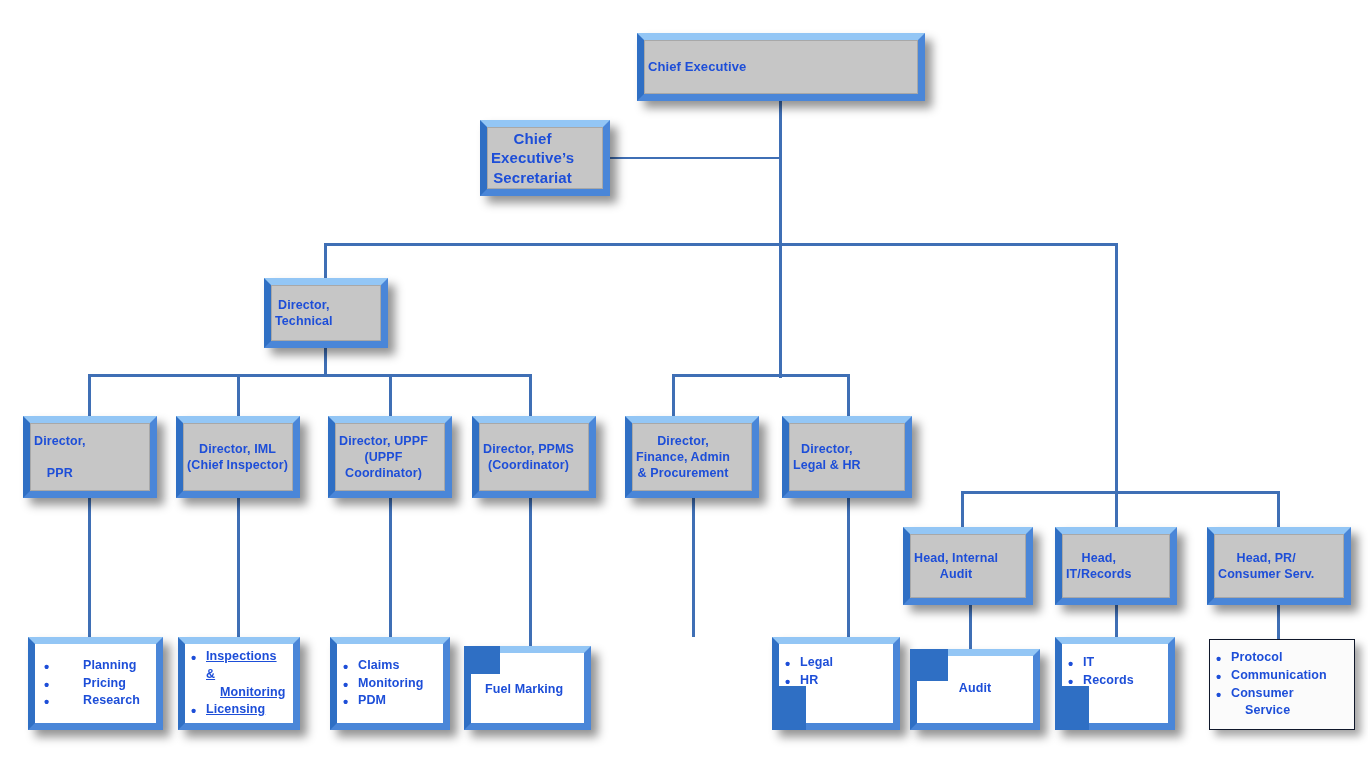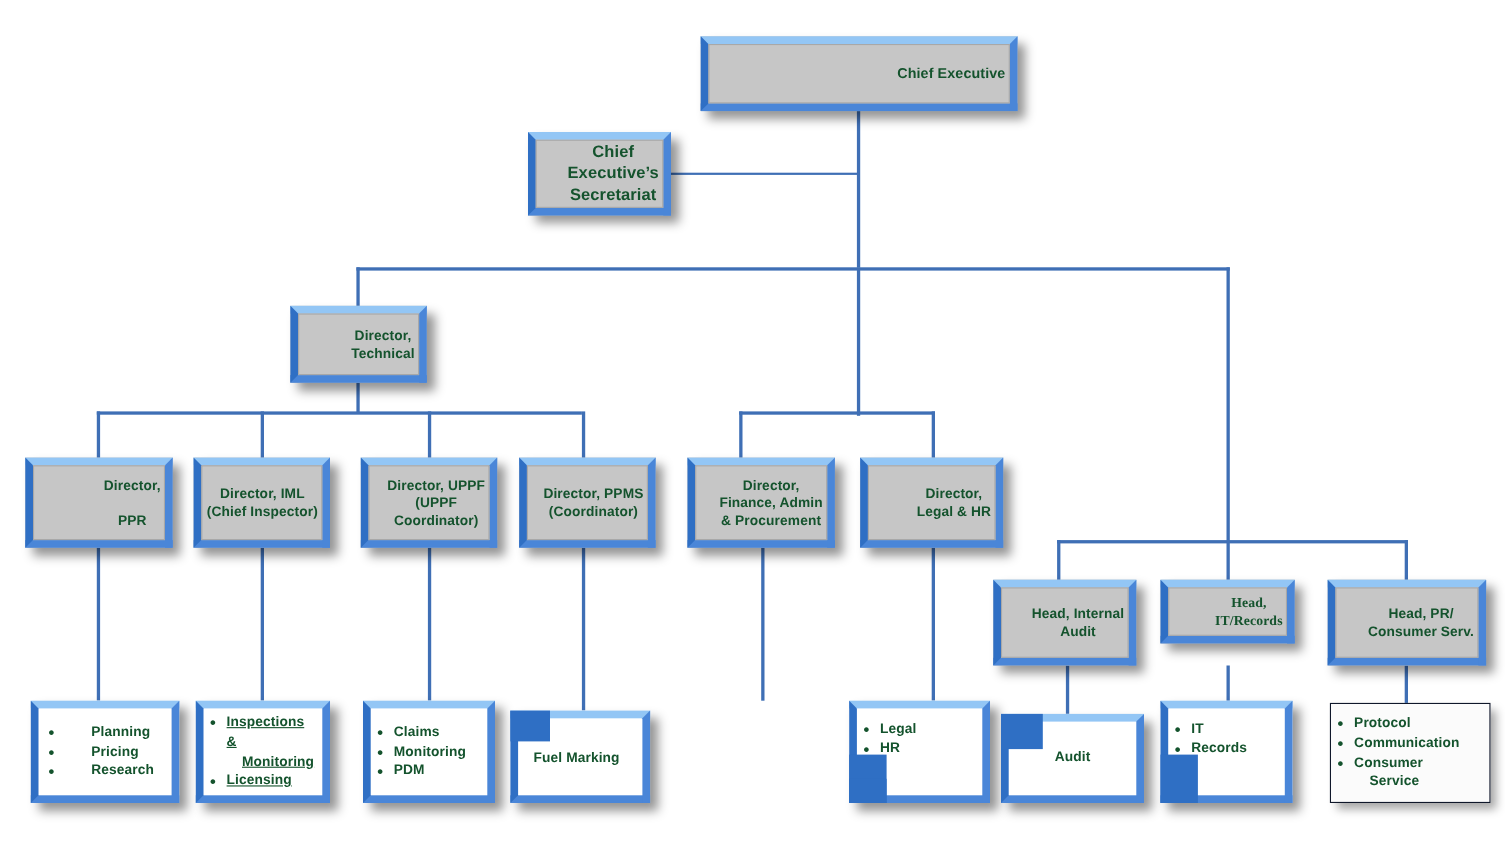--- a/index.html
+++ b/index.html
@@ -7,22 +7,22 @@
        font-family:"Liberation Sans","DejaVu Sans",sans-serif;}
   #stage{position:relative;width:1368px;height:766px;background:#fff;}
 
   
   .ln{position:absolute;background:#3f6fb5;}
   .lnv{width:3px;}
   .lnh{height:3px;}
 
   
   .box{position:absolute;box-sizing:border-box;
-       display:flex;align-items:center;justify-content:flex-end;
-       text-align:center;color:#14532d;font-weight:bold;
+       display:flex;align-items:center;justify-content:flex-start;
+       text-align:center;color:#1d4ed8;font-weight:bold;
        letter-spacing:.1px;}
 
   
   .bevel{
     background:#c6c6c6;
     border-top:7px solid #93c6f5;
     border-left:7px solid #2f6fc4;
     border-right:7px solid #4a86d8;
     border-bottom:7px solid #4a86d8;
     box-shadow:7px 7px 9px rgba(0,0,0,.42);
@@ -176,21 +176,21 @@
     </span>
   </div>
 
   <div class="box bevel" style="left:903px;top:527px;width:130px;height:78px;font-size:12.5px;">
     <span class="lbl">
       <span>Head, Internal</span><br>
       <span>Audit</span>
     </span>
   </div>
 
-  <div class="box bevel" style="left:1055px;top:527px;width:122px;height:58px;font-size:12.5px;font-family:Liberation Serif, serif;">
+  <div class="box bevel" style="left:1055px;top:527px;width:122px;height:78px;font-size:12.5px;">
     <span class="lbl">
       <span>Head,</span><br>
       <span>IT/Records</span>
     </span>
   </div>
 
   <div class="box bevel" style="left:1207px;top:527px;width:144px;height:78px;font-size:12.5px;">
     <span class="lbl">
       <span>Head, PR/</span><br>
       <span>Consumer Serv.</span>

